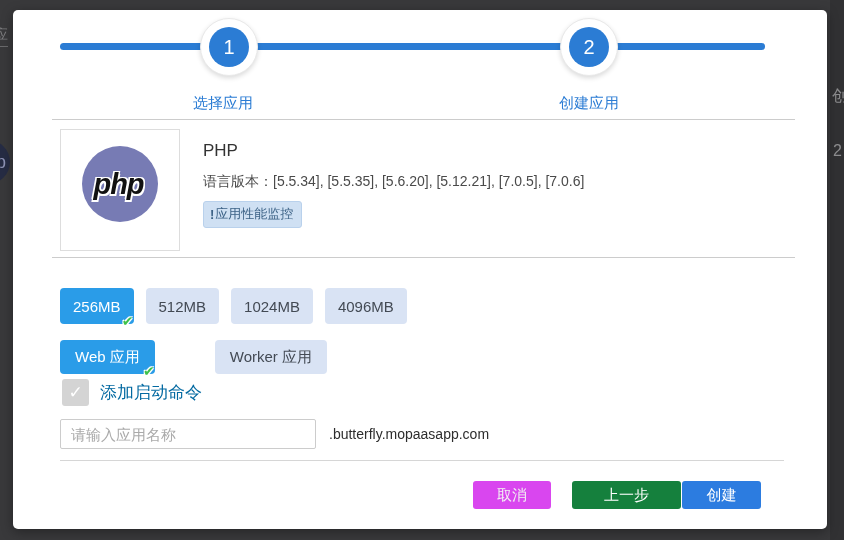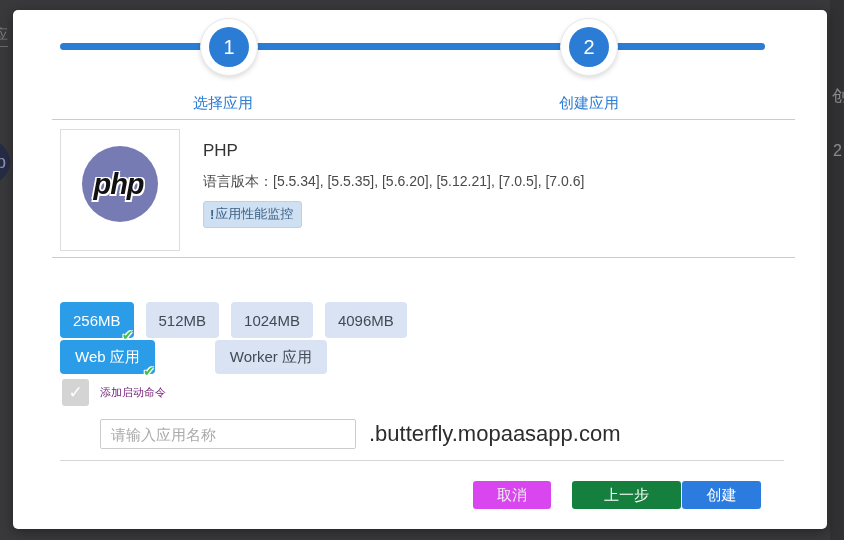--- a/index.html
+++ b/index.html
@@ -78,51 +78,51 @@
   .app-title { font-size:17px; color:#333; }
   .app-versions { font-size:14px; color:#4a4a4a; margin-top:12px; }
   .badge {
     display:inline-flex; align-items:center; margin-top:10px;
     background:#cfe0f3; border:1px solid #b9d1ec; border-radius:3px;
     padding:3px 8px 4px 6px; color:#3c6286; font-size:13px;
   }
   .badge .badge-icon { font-weight:bold; margin-right:1px; }
 
   
-  .mem-row { position:absolute; left:47px; top:292px; display:flex; }
+  .mem-row { position:absolute; left:47px; top:278px; display:flex; }
   .type-row { position:absolute; left:47px; top:330px; display:flex;gap:48px; }
   .opt-btn {
     position:relative; border:none; border-radius:4px; cursor:pointer;
     background:#d9e3f4; color:#434a54; font-size:15px;
     font-family:inherit; height:36px; padding:0 13px; margin-right:12px;
   }
   .type-row .opt-btn { height:34px; padding:0 15px; }
   .opt-btn.selected { background:#2a9ce8; color:#fff; }
   .corner-check {
     position:absolute; right:0px; bottom:-5px; font-size:14px; color:#3fc14a;
     text-shadow:-1px -1px 0 #fff, 1px -1px 0 #fff, -1px 1px 0 #fff, 1px 1px 0 #fff;
   }
 
   
   .cmd-row { position:absolute; left:49px; top:369px; display:flex; align-items:center; }
   .checkbox {
     width:27px; height:27px; background:#d4d4d4; border-radius:3px;
     display:flex; align-items:center; justify-content:center;
     color:#fff; font-size:17px; font-weight:bold; cursor:default;
   }
-  .cmd-label { margin-left:11px; font-size:11px; color:#701a75; }
-
-  
-  .name-row { position:absolute; left:47px; top:409px; display:flex; align-items:center;margin-left:40px; }
+  .cmd-label { margin-left:11px; font-size:17px; color:#0369a1; }
+
+  
+  .name-row { position:absolute; left:47px; top:409px; display:flex; align-items:center; }
   .name-input {
     width:256px; height:30px; border:1px solid #cccccc; border-radius:2px;
     padding:0 10px; font-size:15px; color:#333; font-family:inherit; outline:none;
   }
   .name-input::placeholder { color:#aaaaaa; }
-  .domain-suffix { margin-left:13px; font-size:22px; color:#2d2d2d; }
+  .domain-suffix { margin-left:13px; font-size:14px; color:#2d2d2d; }
 
   
   .f-btn {
     position:absolute; top:471px; height:28px; border:none; border-radius:3px;
     font-size:15px; font-family:inherit; cursor:pointer;
   }
   .btn-cancel { left:460px; width:78px; background:#d946ef; color:#f2f2f2; }
   .btn-prev   { left:559px; width:109px; background:#15803d; color:#fff; }
   .btn-create { left:669px; width:79px; background:#2c7ce0; color:#fff; }
 </style>

